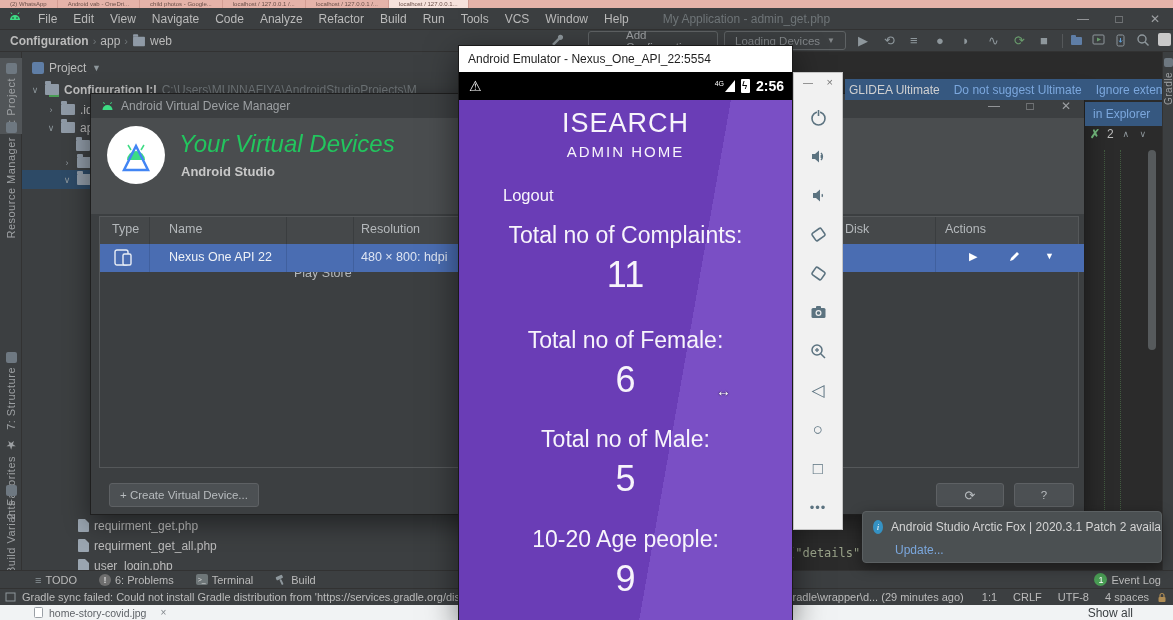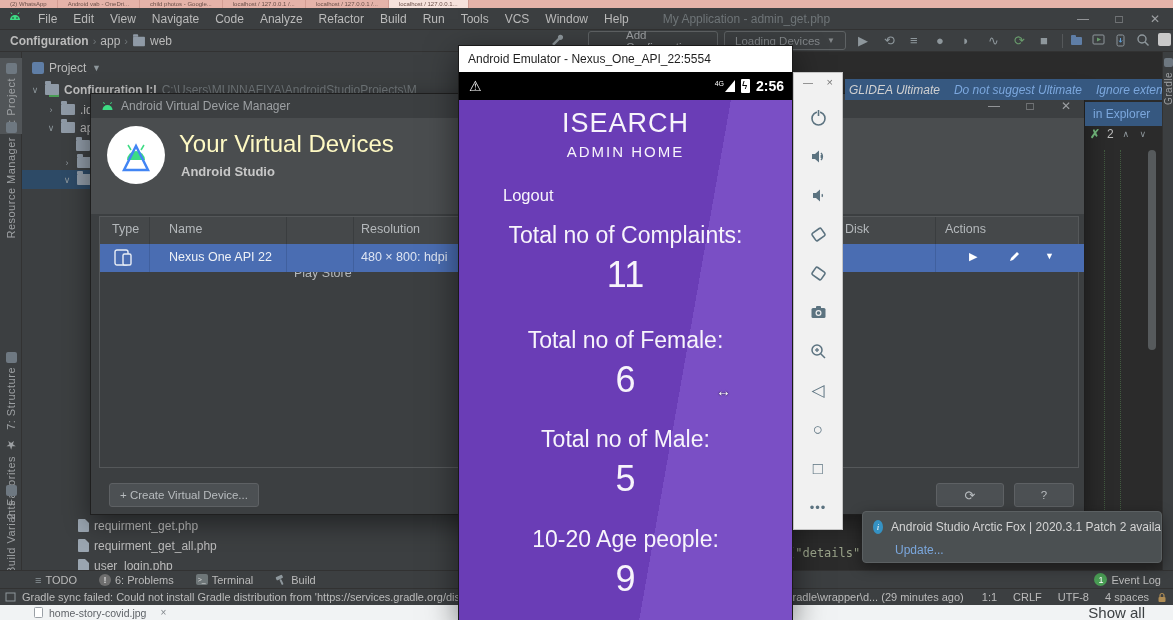--- a/index.html
+++ b/index.html
@@ -240,21 +240,21 @@
   <div class="abs dotguide" style="left:1104px;top:150px;height:390px;"></div>
   <div class="abs dotguide" style="left:1120px;top:150px;height:390px;"></div>
   <div class="abs row" style="left:1090px;top:127px;gap:7px;z-index:5;">
     <span style="color:#6aab73;font-size:12px;font-weight:bold;">✗</span>
     <span class="txt">2</span>
     <span class="arrow">∧</span>
     <span class="arrow">∨</span>
   </div>
   <div class="abs scrollthumb" style="left:1148px;top:150px;width:8px;height:200px;z-index:5;"></div>
 
-  <div class="banner abs" style="left:845px;top:79px;width:317px;height:21px;gap:14px;padding-left:4px;z-index:6;font-style:italic;">
+  <div class="banner abs" style="left:845px;top:79px;width:317px;height:21px;gap:14px;padding-left:4px;z-index:6;">
     <span class="txt" style="color:#d0d0d0;">GLIDEA Ultimate</span>
     <span class="blink">Do not suggest Ultimate</span>
     <span class="blink">Ignore extension</span>
   </div>
   <div class="banner abs" style="left:1085px;top:102px;width:77px;height:24px;padding-left:8px;z-index:6;">
     <span class="blink">in Explorer</span>
   </div>
 
   <div class="abs" style="left:1162px;top:52px;width:11px;height:518px;background:#3c3f41;border-left:1px solid #323232;">
     <div class="abs" style="left:1px;top:6px;width:9px;height:9px;background:#6e7881;border-radius:2px;"></div>
@@ -280,21 +280,21 @@
     </div>
     <div id="avd-header">
       <div class="abs" style="left:16px;top:8px;width:58px;height:58px;background:#fff;border-radius:50%;">
         <svg width="58" height="58" viewBox="0 0 58 58">
           <path d="M20 34 a9 9 0 0 1 18 0 z" fill="#3ddc84"></path>
           <line x1="24" y1="24" x2="21" y2="19" stroke="#3ddc84" stroke-width="1.5"></line>
           <line x1="34" y1="24" x2="37" y2="19" stroke="#3ddc84" stroke-width="1.5"></line>
           <path d="M17 44 L29 20 L41 44 Z" fill="none" stroke="#4285f4" stroke-width="2.5"></path>
         </svg>
       </div>
-      <div class="abs" style="left:88px;top:12px;font-size:24px;color:#fef9c3;">Your Virtual Devices</div>
+      <div class="abs" style="left:88px;top:12px;font-size:24px;color:#22c55e;font-style:italic;">Your Virtual Devices</div>
       <div class="abs" style="left:90px;top:46px;font-size:13px;font-weight:bold;color:#c8c8c8;">Android Studio</div>
     </div>
 
     <div class="abs" style="left:8px;top:122px;width:980px;height:252px;border:1px solid #55585a;background:#3c3f41;">
       <div class="abs" style="left:0;top:0;width:100%;height:27px;background:#45484a;">
         <span class="avd-col-label" style="left:12px;">Type</span>
         <span class="avd-col-label" style="left:69px;">Name</span>
         <span class="avd-col-label" style="left:194px;margin-top:44px;">Play Store</span>
         <span class="avd-col-label" style="left:261px;">Resolution</span>
         <span class="avd-col-label" style="left:745px;">Disk</span>
@@ -400,21 +400,21 @@
 
   <div id="bottomstrip" class="abs">
     <span class="ico" style="margin:0 6px 0 34px;">
       <svg width="9" height="11" viewBox="0 0 9 11">
           <rect x="0.5" y="0.5" width="8" height="10" rx="1" fill="#fff" stroke="#9aa0a6"></rect>
         </svg>
     </span>
     <span style="font-size:10.5px;color:#5f6368;">home-story-covid.jpg</span>
     <span style="font-size:10px;color:#80868b;margin-left:14px;">×</span>
     <span style="flex:1"></span>
-    <span style="font-size:15px;color:#3c4043;margin-right:28px;">Show all</span>
+    <span style="font-size:12px;color:#3c4043;margin-right:40px;">Show all</span>
   </div>
 
   <div id="emuwin" class="abs">
     <div id="emutitle">
         <span>Android Emulator - Nexus_One_API_22:5554</span>
       </div>
     <div id="emustatus">
       <span style="font-size:14px;margin-left:10px;">⚠</span>
       <span style="flex:1"></span>
       <span style="font-size:7px;margin:-6px 1px 0 0;">4G</span>

